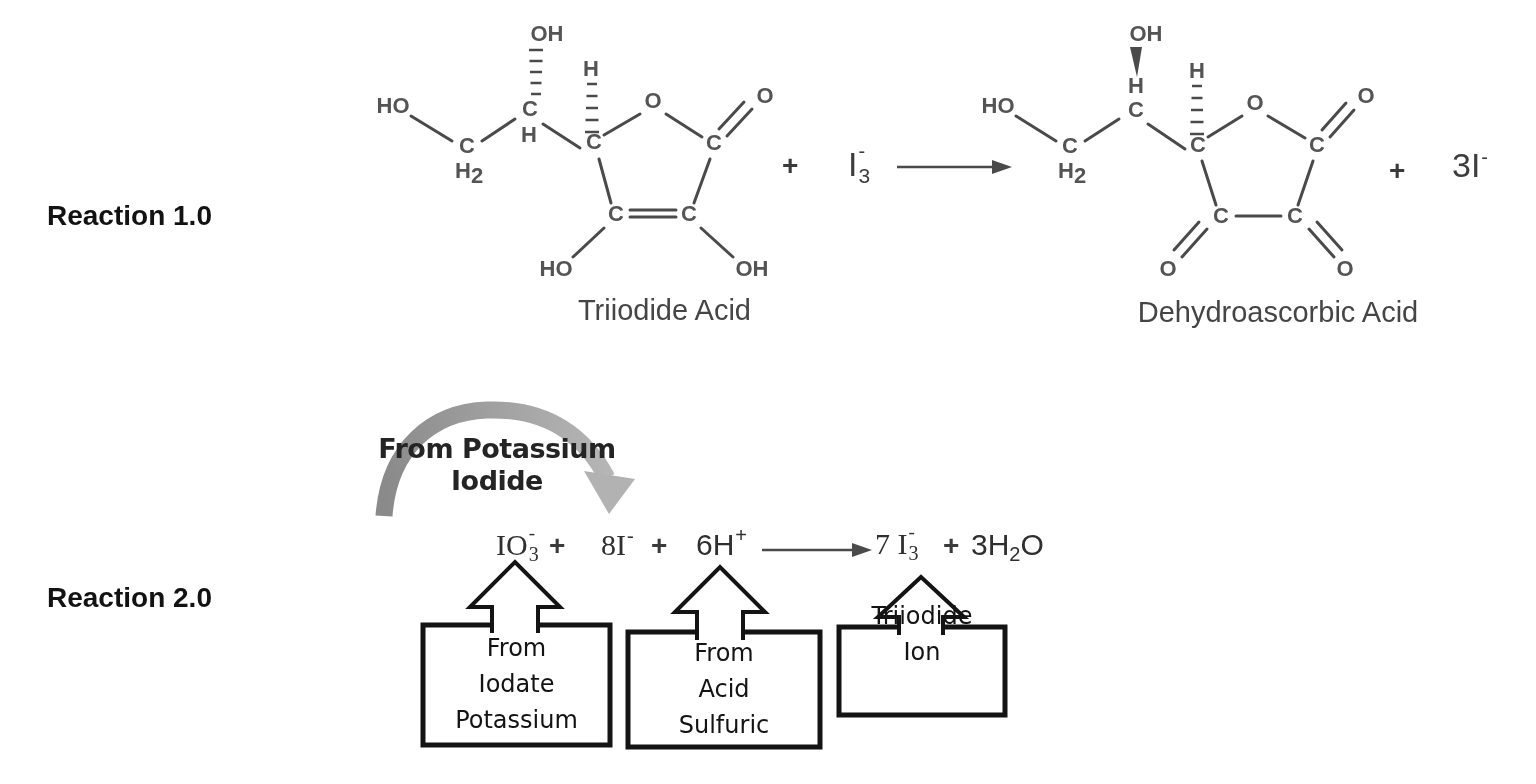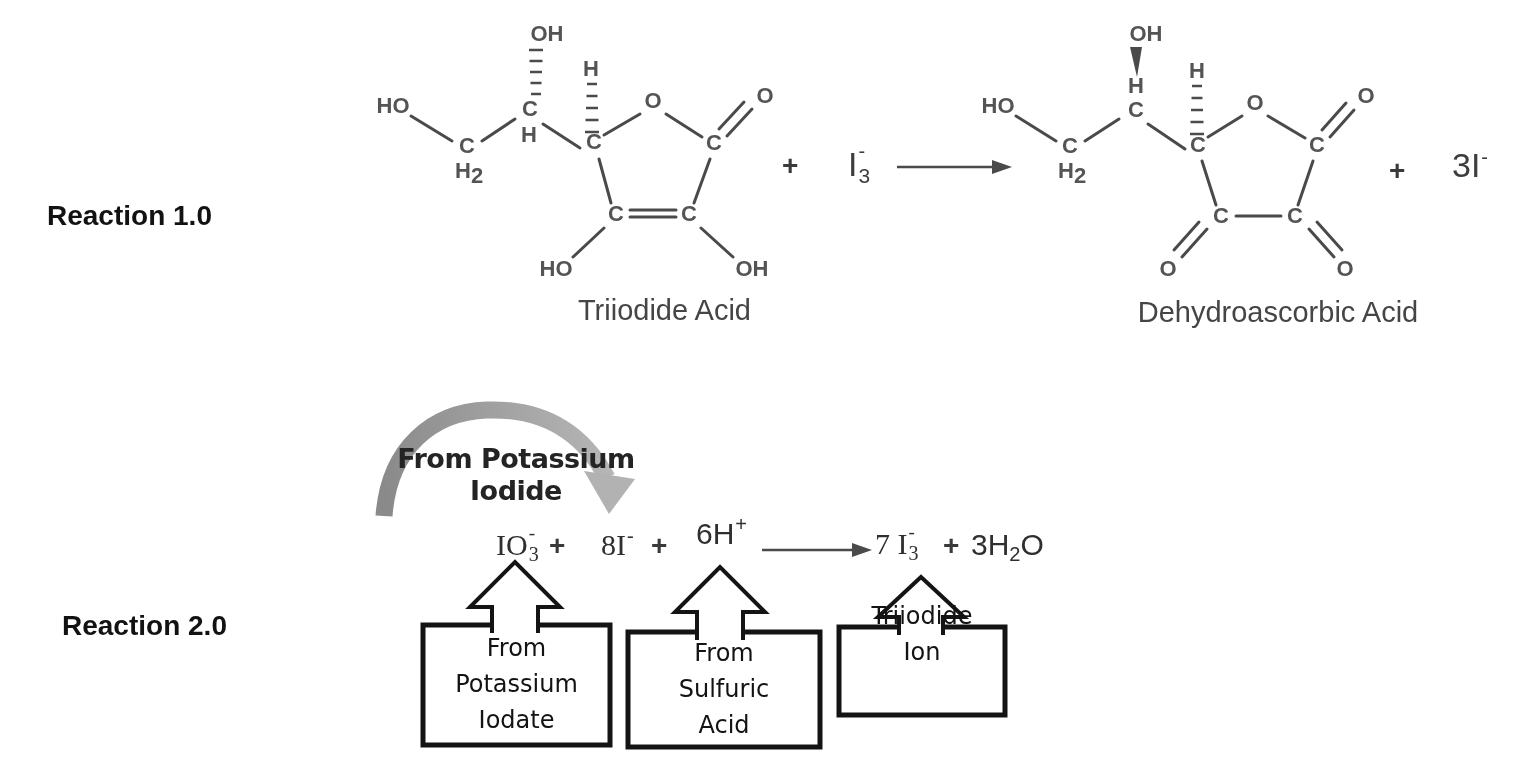--- a/index.html
+++ b/index.html
@@ -157,52 +157,52 @@
       <rect class="box" x="423" y="625" width="187" height="120"></rect>
       <rect class="box" x="628" y="632" width="192" height="115"></rect>
       <rect class="box" x="839" y="627" width="166" height="88"></rect>
       <path class="blockarrow" d="M 492 633 L 492 607 L 470 607 L 515 562 L 560 607 L 538 607 L 538 633"></path>
       <path class="blockarrow" d="M 697 640 L 697 612 L 675 612 L 720 567 L 765 612 L 743 612 L 743 640"></path>
       <path class="blockarrow" d="M 899 635 L 899 617 L 878 617 L 921 577 L 964 617 L 943 617 L 943 635"></path>
     </g>
   </svg>
 
   <div class="rlabel" style="left:47px;top:158px;margin-top:44px;">Reaction 1.0</div>
-  <div class="rlabel" style="left:62px;top:584px;margin-top:28px;">Reaction 2.0</div>
+  <div class="rlabel" style="left:47px;top:584px;">Reaction 2.0</div>
 
   <div class="molname" style="left:537px;top:296px;width:255px;">Triiodide Acid</div>
   <div class="molname" style="left:1128px;top:298px;width:300px;">Dehydroascorbic Acid</div>
 
   <div class="plus" style="left:782px;top:152px;">+</div>
   <div class="r1sp" style="left:848px;top:147px;"><span>I</span><span class="ss ss34"><span class="sp">-</span><span class="sb">3</span></span></div>
   <div class="plus" style="left:1389px;top:157px;">+</div>
   <div class="r1sp" style="left:1452px;top:148px;"><span>3I</span><span class="rsup">-</span></div>
 
-  <div class="arctxt" style="left:391px;top:433px;width:250px;margin-top:10px;">
+  <div class="arctxt" style="left:372px;top:433px;width:250px;">
     <div>From Potassium</div>
     <div>Iodide</div>
   </div>
 
   <div class="eq serif" style="left:496px;top:530px;"><span>IO</span><span class="ss"><span class="sp">-</span><span class="sb">3</span></span></div>
   <div class="plus" style="left:549px;top:532px;">+</div>
   <div class="eq serif" style="left:601px;top:530px;"><span>8I</span><span class="rsup">-</span></div>
   <div class="plus" style="left:651px;top:532px;">+</div>
-  <div class="eq sans30" style="left:696px;top:519px;"><span>6H</span><span class="rsup">+</span></div>
+  <div class="eq sans30" style="left:696px;top:530px;"><span>6H</span><span class="rsup">+</span></div>
   <div class="eq serif" style="left:875px;top:529px;"><span>7 I</span><span class="ss"><span class="sp">-</span><span class="sb">3</span></span></div>
   <div class="plus" style="left:943px;top:532px;">+</div>
   <div class="eq sans30" style="left:971px;top:530px;"><span>3H</span><span class="rsub">2</span><span>O</span></div>
 
   <div class="boxtxt" style="left:423px;top:630px;width:187px;">
     <div>From</div>
+    <div>Iodate</div>
     <div>Potassium</div>
-    <div>Iodate</div>
   </div>
   <div class="boxtxt" style="left:628px;top:635px;width:192px;">
     <div>From</div>
+    <div>Acid</div>
     <div>Sulfuric</div>
-    <div>Acid</div>
   </div>
   <div class="boxtxt" style="left:839px;top:598px;width:166px;">
     <div>Triiodide</div>
     <div>Ion</div>
   </div>
 
 </div>
 
 </body></html>

